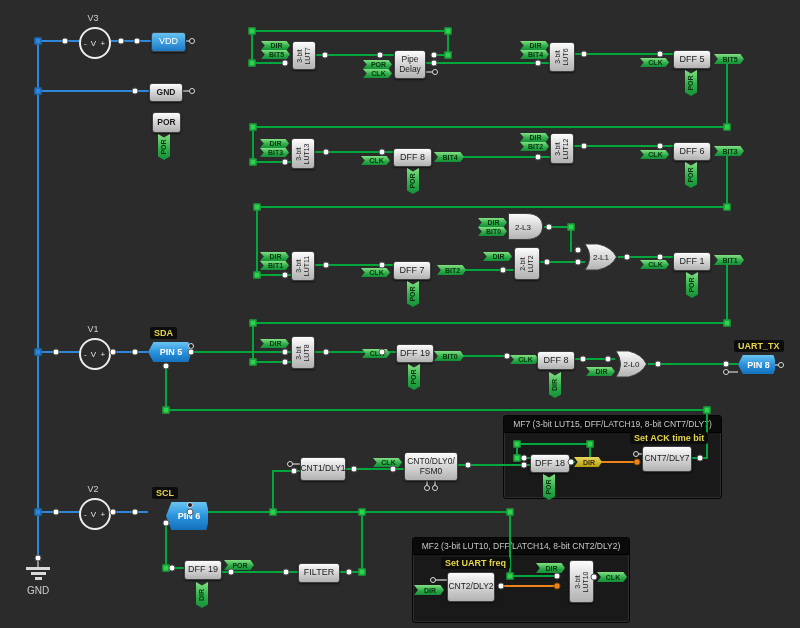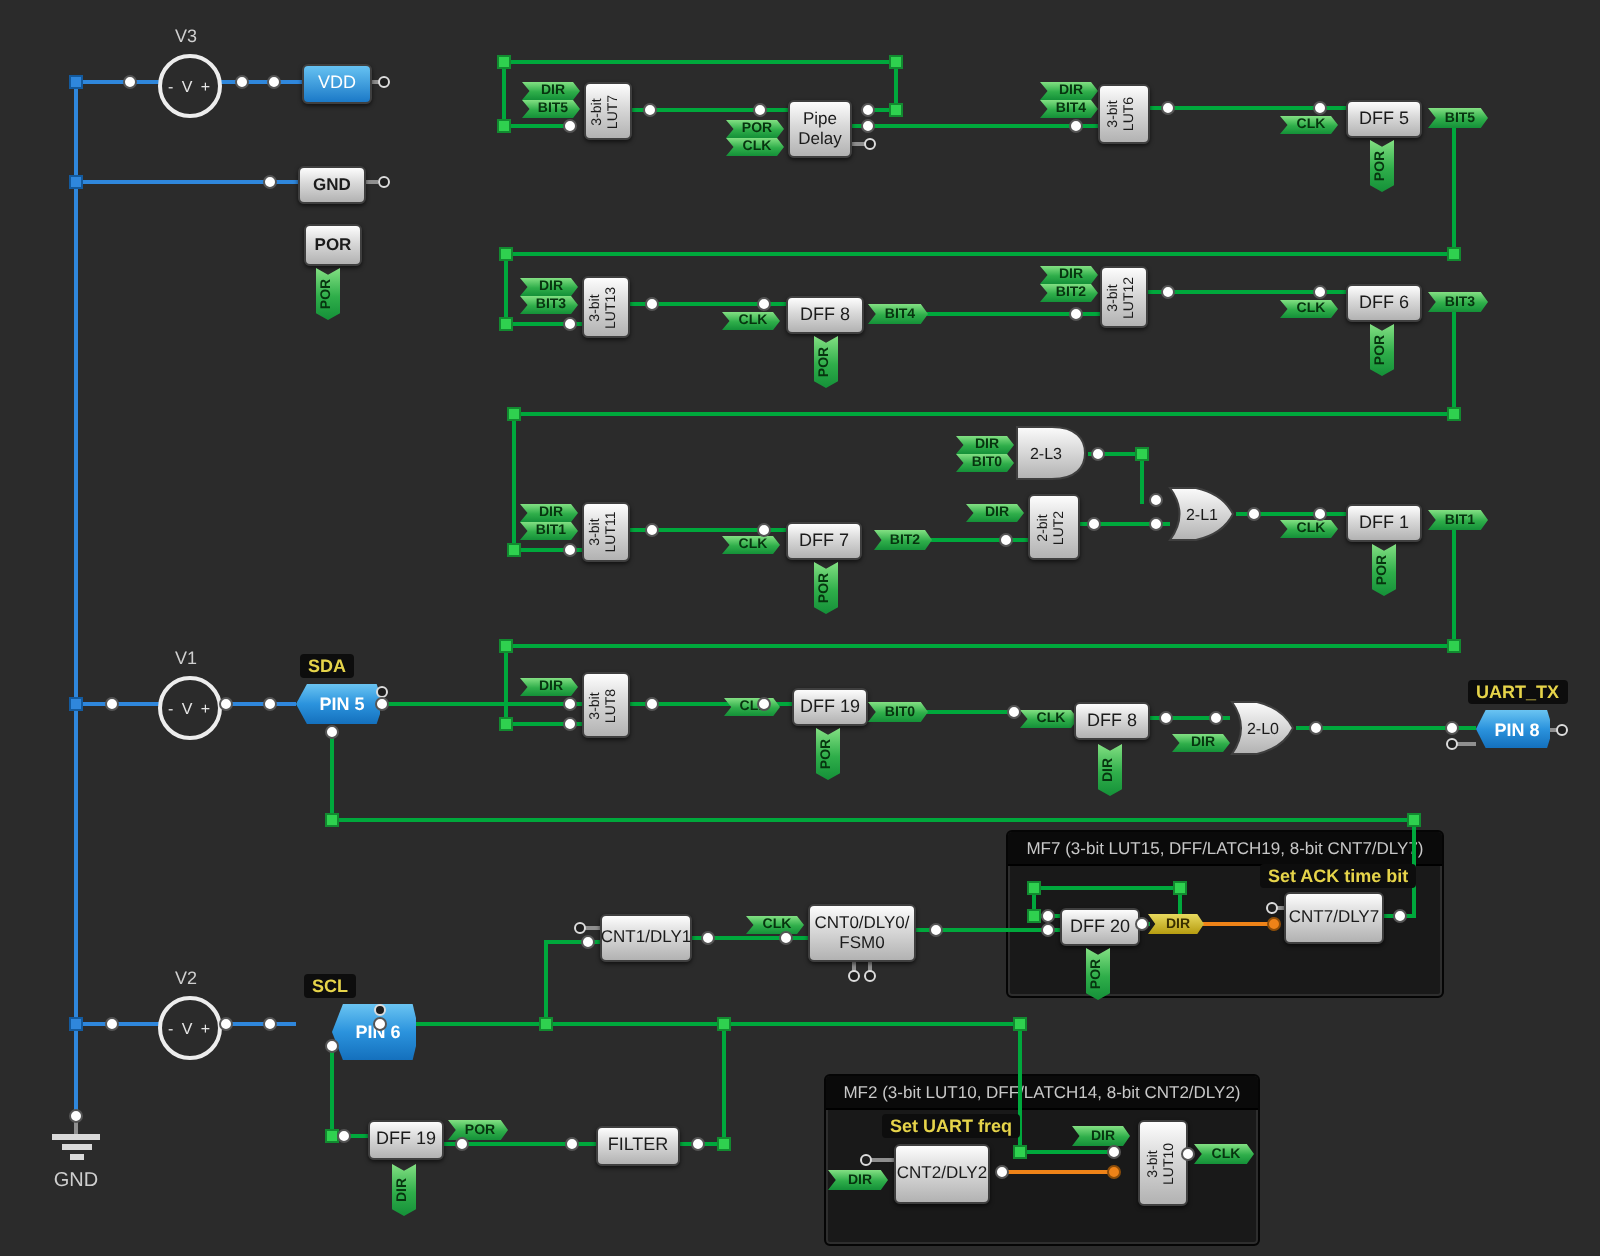--- a/index.html
+++ b/index.html
@@ -330,21 +330,21 @@
 <i class="wire" style="left:516px;top:443px;width:2px;height:16px"></i>
 <i class="wire" style="left:589px;top:443px;width:2px;height:16px"></i>
 <i class="wire" style="left:517px;top:457px;width:14px;height:2px"></i>
 <i class="jdot" style="left:517px;top:444px"></i>
     <i class="jdot" style="left:590px;top:444px"></i>
     <i class="jdot" style="left:517px;top:458px"></i>
 <i class="wire" style="left:456px;top:464px;width:74px;height:2px"></i>
 <i class="wdot" style="left:468px;top:465px"></i>
 <i class="wdot" style="left:524px;top:458px"></i>
     <i class="wdot" style="left:524px;top:465px"></i>
-<div class="box" style="left:530px;top:454px;width:38px;height:17px;font-size:9px">DFF 20</div>
+<div class="box" style="left:530px;top:454px;width:38px;height:17px;font-size:9px">DFF 18</div>
 <div class="flag v" style="left:543px;top:474px;width:12px;height:26px">
       <span class="vt">POR</span>
     </div>
 <i class="wire" style="left:568px;top:461px;width:7px;height:2px"></i>
 <i class="wdot" style="left:571px;top:462px"></i>
 <div class="flag y" style="left:574px;top:457px;width:26px;height:10px">DIR</div>
 <i class="wire o" style="left:600px;top:461px;width:37px;height:2px"></i>
 <i class="odot" style="left:637px;top:462px"></i>
 <i class="term" style="left:636px;top:454px"></i>
 <i class="wire g" style="left:638px;top:453px;width:5px;height:2px"></i>

